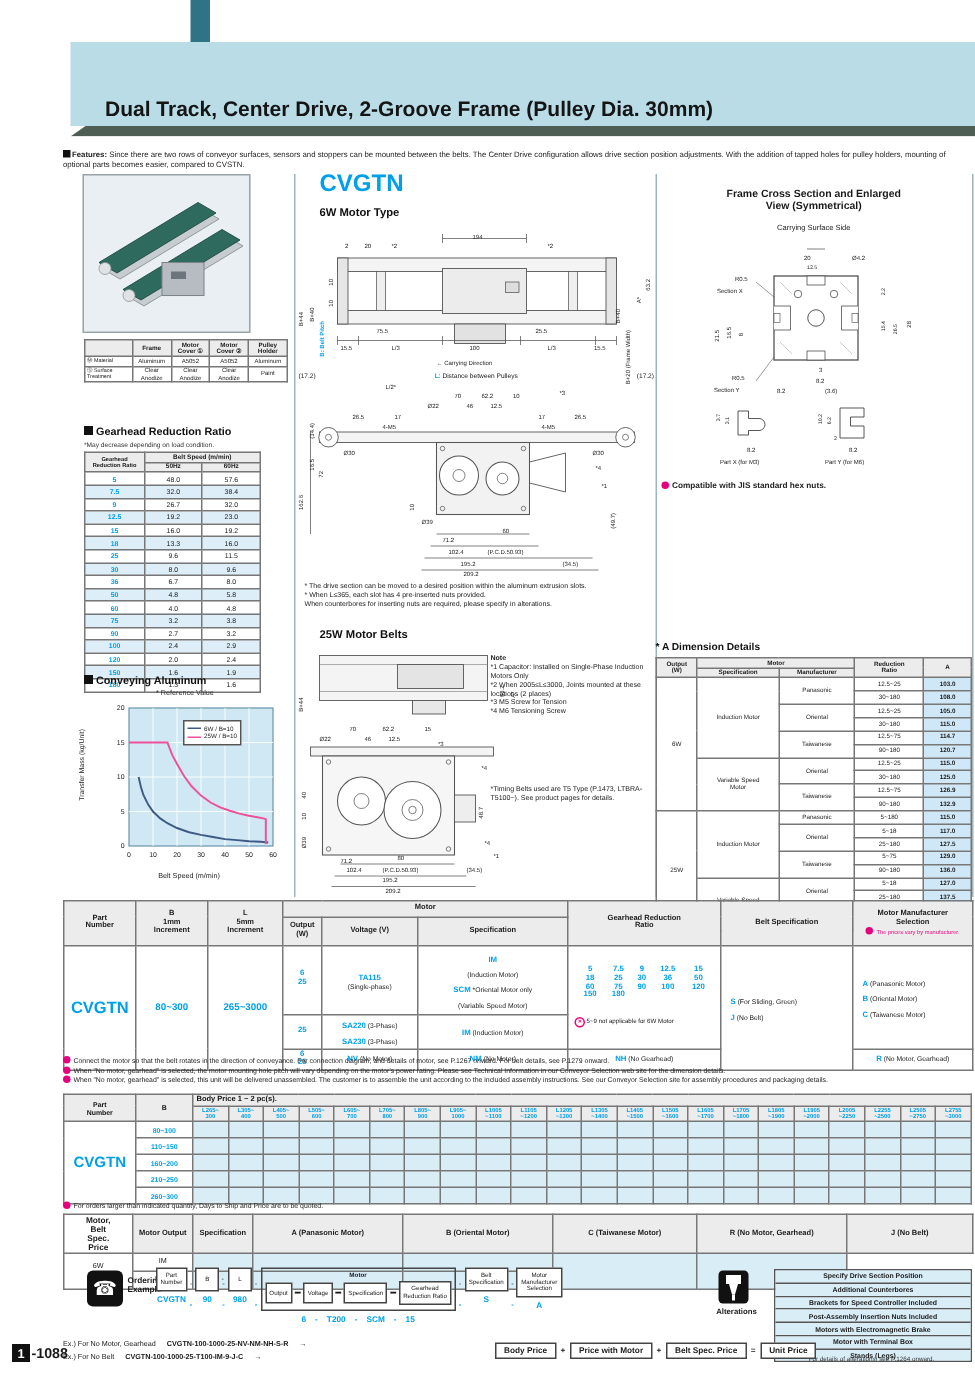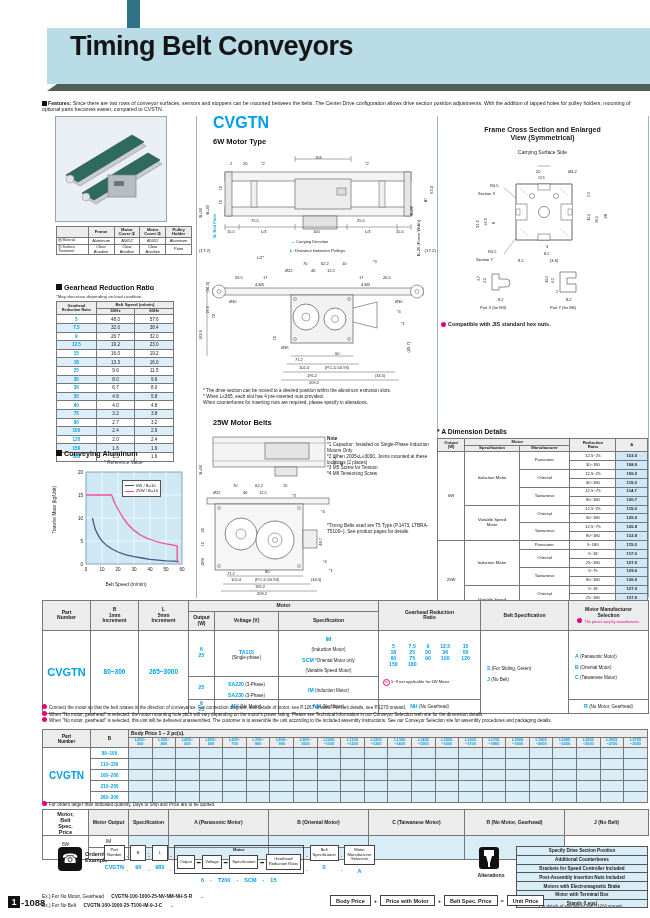--- a/index.html
+++ b/index.html
@@ -120,21 +120,21 @@
   svg{display:block;}
   .note-line{display:block;}
 </style>
 </head>
 <body>
 
 <div class="page">
 
   <div class="abs toptab"></div>
   <div class="abs band"></div>
-  <div class="abs title">Timing Belt Conveyors</div>
+  <div class="abs subtitle">Dual Track, Center Drive, 2-Groove Frame (Pulley Dia. 30mm)</div>
   <div class="abs strip"></div>
   <div class="abs features">
     <span class="sq"></span><b>Features:</b>
     <span>Since there are two rows of conveyor surfaces, sensors and stoppers can be mounted between the belts. The Center Drive configuration allows drive section position adjustments. With the addition of tapped holes for pulley holders, mounting of optional parts becomes easier, compared to CVSTN.</span>
   </div>
 
   <div class="abs vd" style="left:196px;"></div>
   <div class="abs vd" style="left:437px;"></div>
   <div class="abs vd" style="left:648px;"></div>
 

